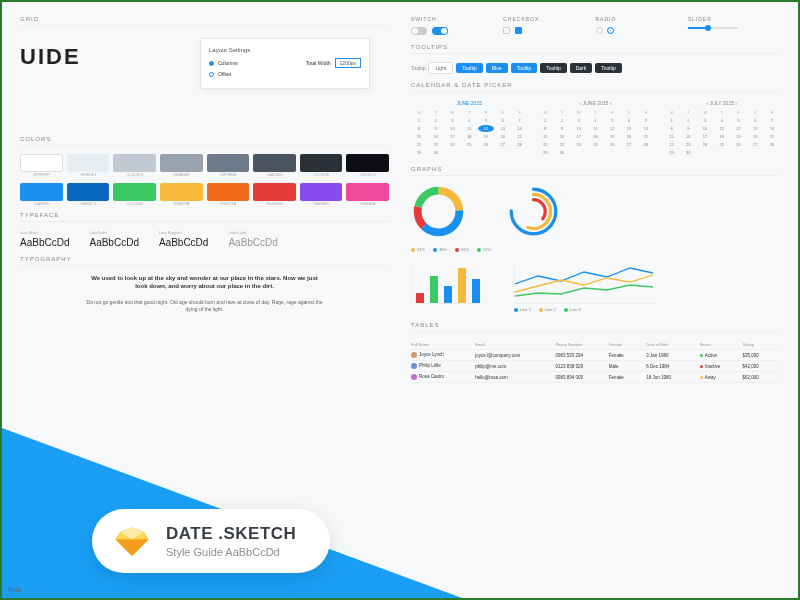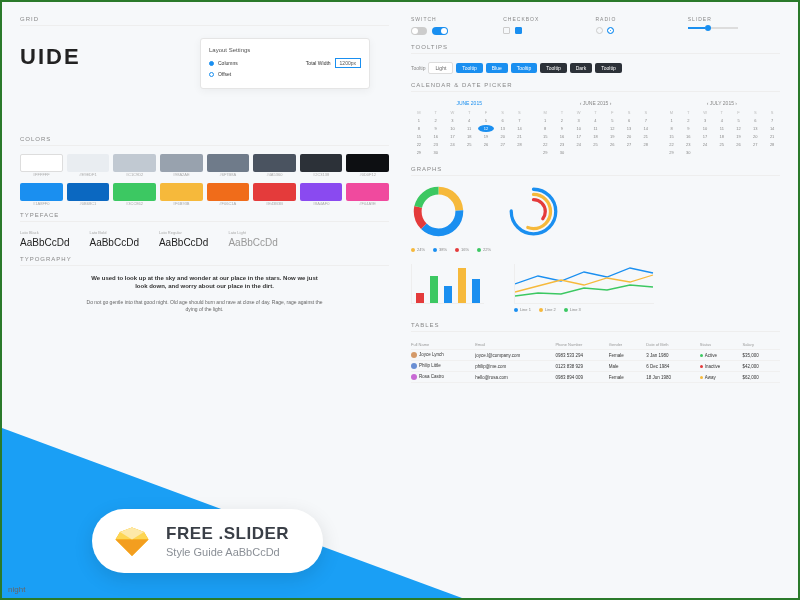--- a/index.html
+++ b/index.html
@@ -460,18 +460,18 @@
     <svg class="sketch-icon" viewBox="0 0 48 48">
       <polygon points="24,6 40,12 46,22 24,44 2,22 8,12" fill="#fdb300"></polygon>
       <polygon points="24,6 8,12 2,22 24,22" fill="#fdd653"></polygon>
       <polygon points="24,6 40,12 46,22 24,22" fill="#fdd653"></polygon>
       <polygon points="2,22 24,44 24,22" fill="#f39e1f"></polygon>
       <polygon points="46,22 24,44 24,22" fill="#f39e1f"></polygon>
       <polygon points="8,12 24,22 24,6" fill="#fde9a8"></polygon>
       <polygon points="40,12 24,22 24,6" fill="#fde9a8"></polygon>
     </svg>
     <div>
-      <div class="banner-title">FREE .SLIDER</div>
+      <div class="banner-title">DATE .SKETCH</div>
       <div class="banner-sub">Style Guide AaBbCcDd</div>
     </div>
   </div>
-  <div class="url-hint">night</div>
+  <div class="url-hint">that</div>
 </div>
 
 </body></html>

